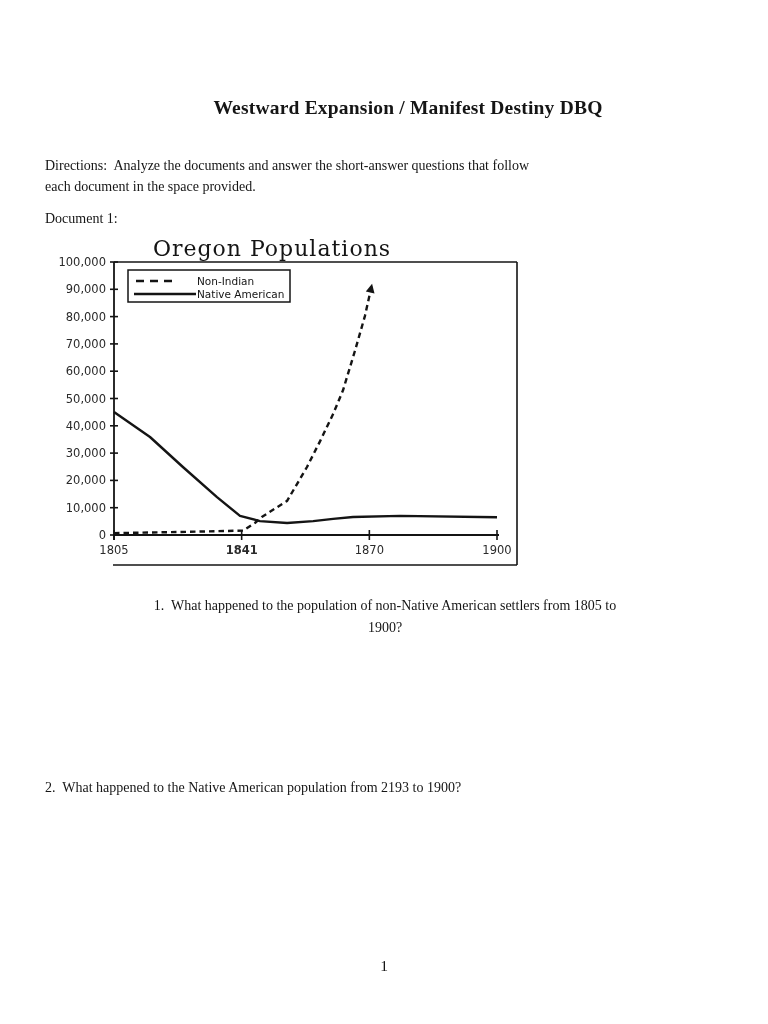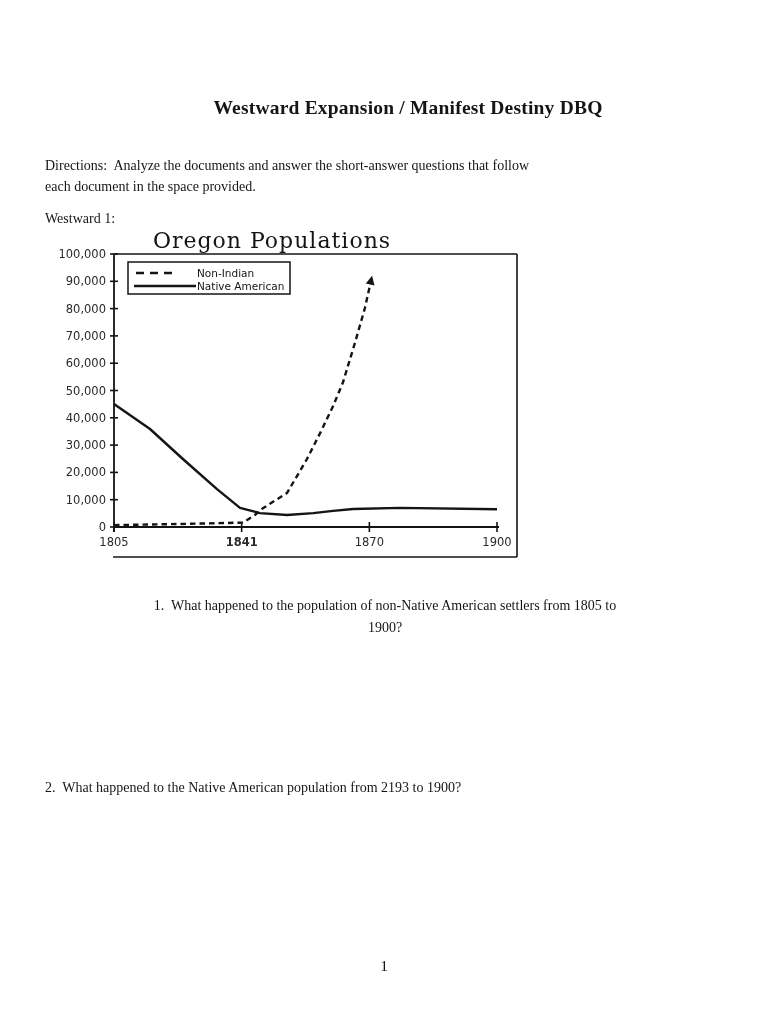--- a/index.html
+++ b/index.html
@@ -12,37 +12,37 @@
     position:absolute; top:97px; left:0; width:768px;
     text-align:center; font-weight:bold; font-size:19.5px;
     letter-spacing:0.2px;
     padding-left:24px;
   }
   .body-text { font-size:14px; line-height:20.5px; white-space:pre-wrap; }
   .directions { position:absolute; left:45px; top:156px; width:680px; }
   .doc-label  { position:absolute; left:45px; top:209px; }
   .question-1 { position:absolute; left:45px; top:595px; width:680px; line-height:22px;text-align:center; }
   .question-2 { position:absolute; left:45px; top:778px; width:680px; }
-  .chart-wrap { position:absolute; left:50px; top:226px; width:480px; height:345px; }
+  .chart-wrap { position:absolute; left:50px; top:234px; width:480px; height:345px; }
   .page-number {
     position:absolute; top:957px; left:0; width:768px;
     text-align:center; font-size:15.5px;
   }
 </style>
 </head>
 <body>
 
 <div class="page">
 
   <div class="doc-title">Westward Expansion / Manifest Destiny DBQ</div>
 
   <div class="directions body-text">Directions:  Analyze the documents and answer the short-answer questions that follow
 each document in the space provided.</div>
 
-  <div class="doc-label body-text">Westward 1:</div>
+  <div class="doc-label body-text">Document 1:</div>
 
   <div class="chart-wrap">
     <svg id="chart-svg" width="480" height="345" viewBox="0 0 480 345">
         <text x="222" y="22" text-anchor="middle" font-size="22" font-family="&quot;DejaVu Serif&quot;, serif" letter-spacing="1" fill="#141414">Oregon Populations</text>
         <line x1="64" y1="28" x2="467" y2="28" stroke="#141414" stroke-width="1.6"></line>
         <line x1="467" y1="28" x2="467" y2="331" stroke="#141414" stroke-width="1.6"></line>
         <line x1="63" y1="331" x2="467" y2="331" stroke="#141414" stroke-width="1.6"></line>
         <line x1="64" y1="28" x2="64" y2="306" stroke="#141414" stroke-width="1.8"></line>
         <line x1="64" y1="301" x2="449" y2="301" stroke="#141414" stroke-width="1.8"></line>
         <line x1="60" y1="28" x2="68" y2="28" stroke="#141414" stroke-width="1.6"></line>

